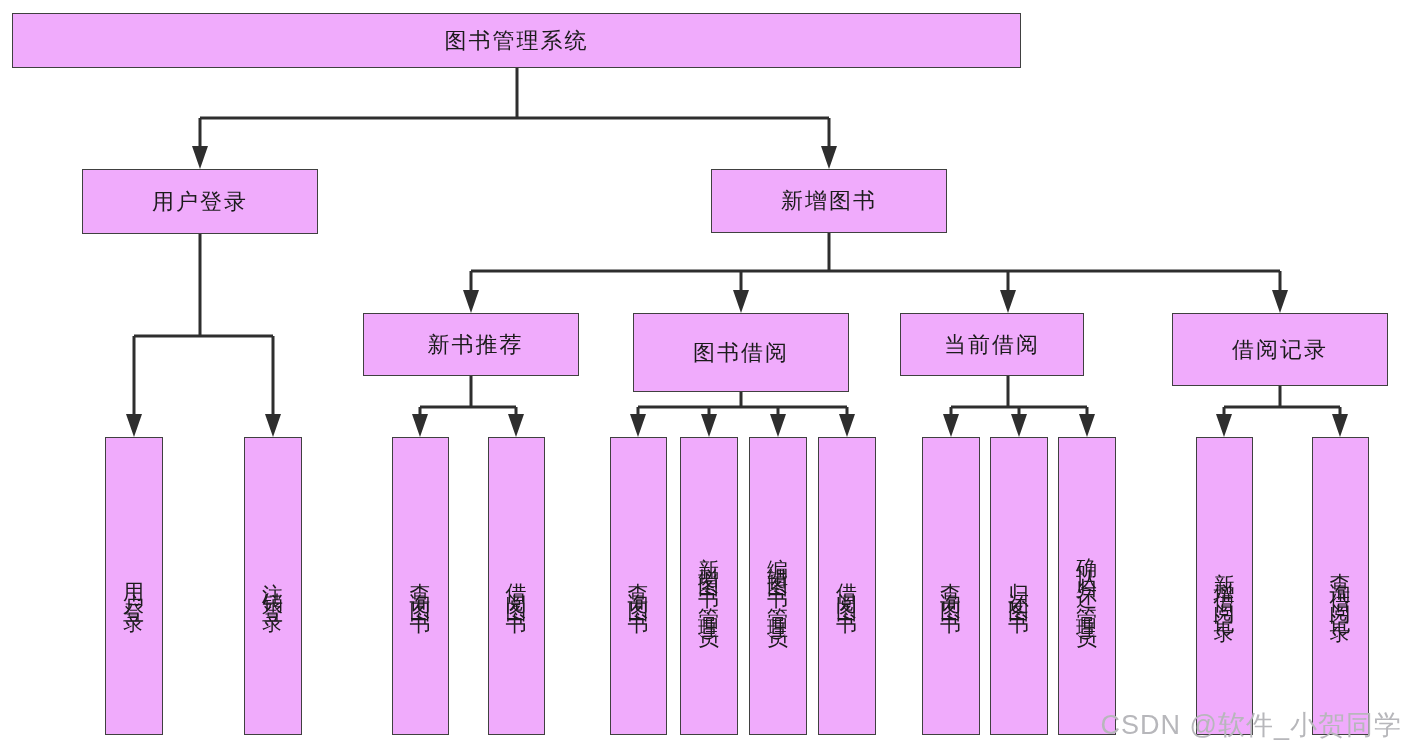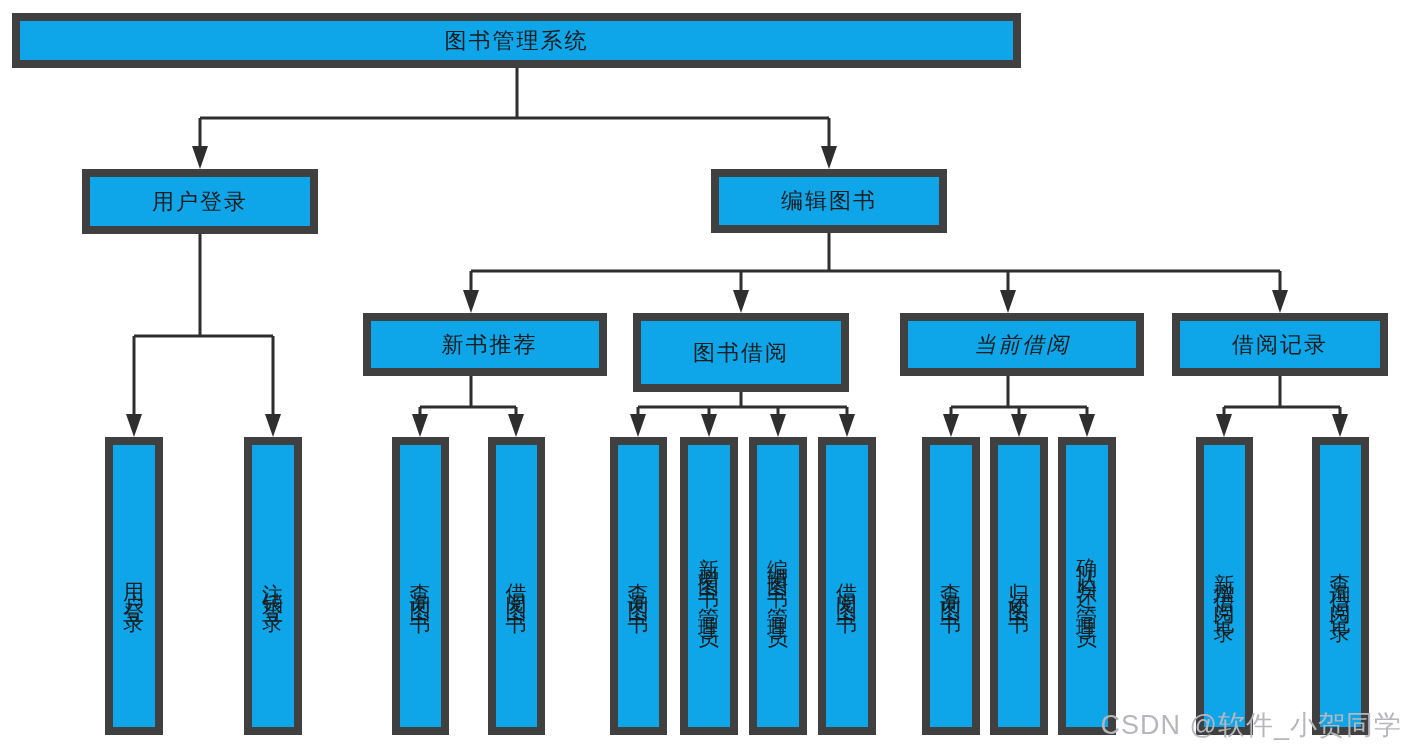--- a/index.html
+++ b/index.html
@@ -12,22 +12,22 @@
     font-family: "Liberation Sans", "DejaVu Sans", sans-serif;
   }
   svg.connectors {
     position: absolute;
     left: 0; top: 0;
     width: 1405px; height: 747px;
   }
   .node {
     position: absolute;
     box-sizing: border-box;
-    border: 8px solid #404040;
-    background: #0ea5e9;
+    border: 1px solid #404040;
+    background: #f0abfc;
     display: flex;
     align-items: center;
     justify-content: center;
     color: #1b1b1b;
     text-align: right;
   }
   .h-node {
     font-size: 22px;
     letter-spacing: 2px;
     line-height: 1;
@@ -83,26 +83,26 @@
       <polygon points="1011,414 1027,414 1019,437"></polygon>
       <polygon points="1079,414 1095,414 1087,437"></polygon>
       <polygon points="1216,414 1232,414 1224,437"></polygon>
       <polygon points="1332,414 1348,414 1340,437"></polygon>
     </g>
   </svg>
 
   <div class="node h-node" style="left:12px; top:13px; width:1009px; height:55px;">图书管理系统</div>
 
   <div class="node h-node" style="left:82px; top:169px; width:236px; height:65px;">用户登录</div>
-  <div class="node h-node" style="left:711px; top:169px; width:236px; height:64px;">编辑图书</div>
+  <div class="node h-node" style="left:711px; top:169px; width:236px; height:64px;">新增图书</div>
 
-  <div class="node h-node" style="left:363px; top:313px; width:244px; height:63px;padding-left:9px;">新书推荐</div>
+  <div class="node h-node" style="left:363px; top:313px; width:216px; height:63px;padding-left:9px;">新书推荐</div>
   <div class="node h-node" style="left:633px; top:313px; width:216px; height:79px;">图书借阅</div>
-  <div class="node h-node" style="left:900px; top:313px; width:244px; height:63px;font-style:italic;">当前借阅</div>
-  <div class="node h-node" style="left:1172px; top:313px; width:216px; height:63px;">借阅记录</div>
+  <div class="node h-node" style="left:900px; top:313px; width:184px; height:63px;">当前借阅</div>
+  <div class="node h-node" style="left:1172px; top:313px; width:216px; height:73px;">借阅记录</div>
 
   <div class="node v-node" style="left:105px; top:437px; width:58px; height:298px;">用户登录</div>
   <div class="node v-node" style="left:244px; top:437px; width:58px; height:298px;">注销登录</div>
 
   <div class="node v-node" style="left:392px; top:437px; width:57px; height:298px;">查询图书</div>
   <div class="node v-node" style="left:488px; top:437px; width:57px; height:298px;">借阅图书</div>
 
   <div class="node v-node" style="left:610px; top:437px; width:57px; height:298px;">查询图书</div>
   <div class="node v-node" style="left:680px; top:437px; width:58px; height:298px;">新增图书（管理员）</div>
   <div class="node v-node" style="left:749px; top:437px; width:58px; height:298px;">编辑图书（管理员）</div>

